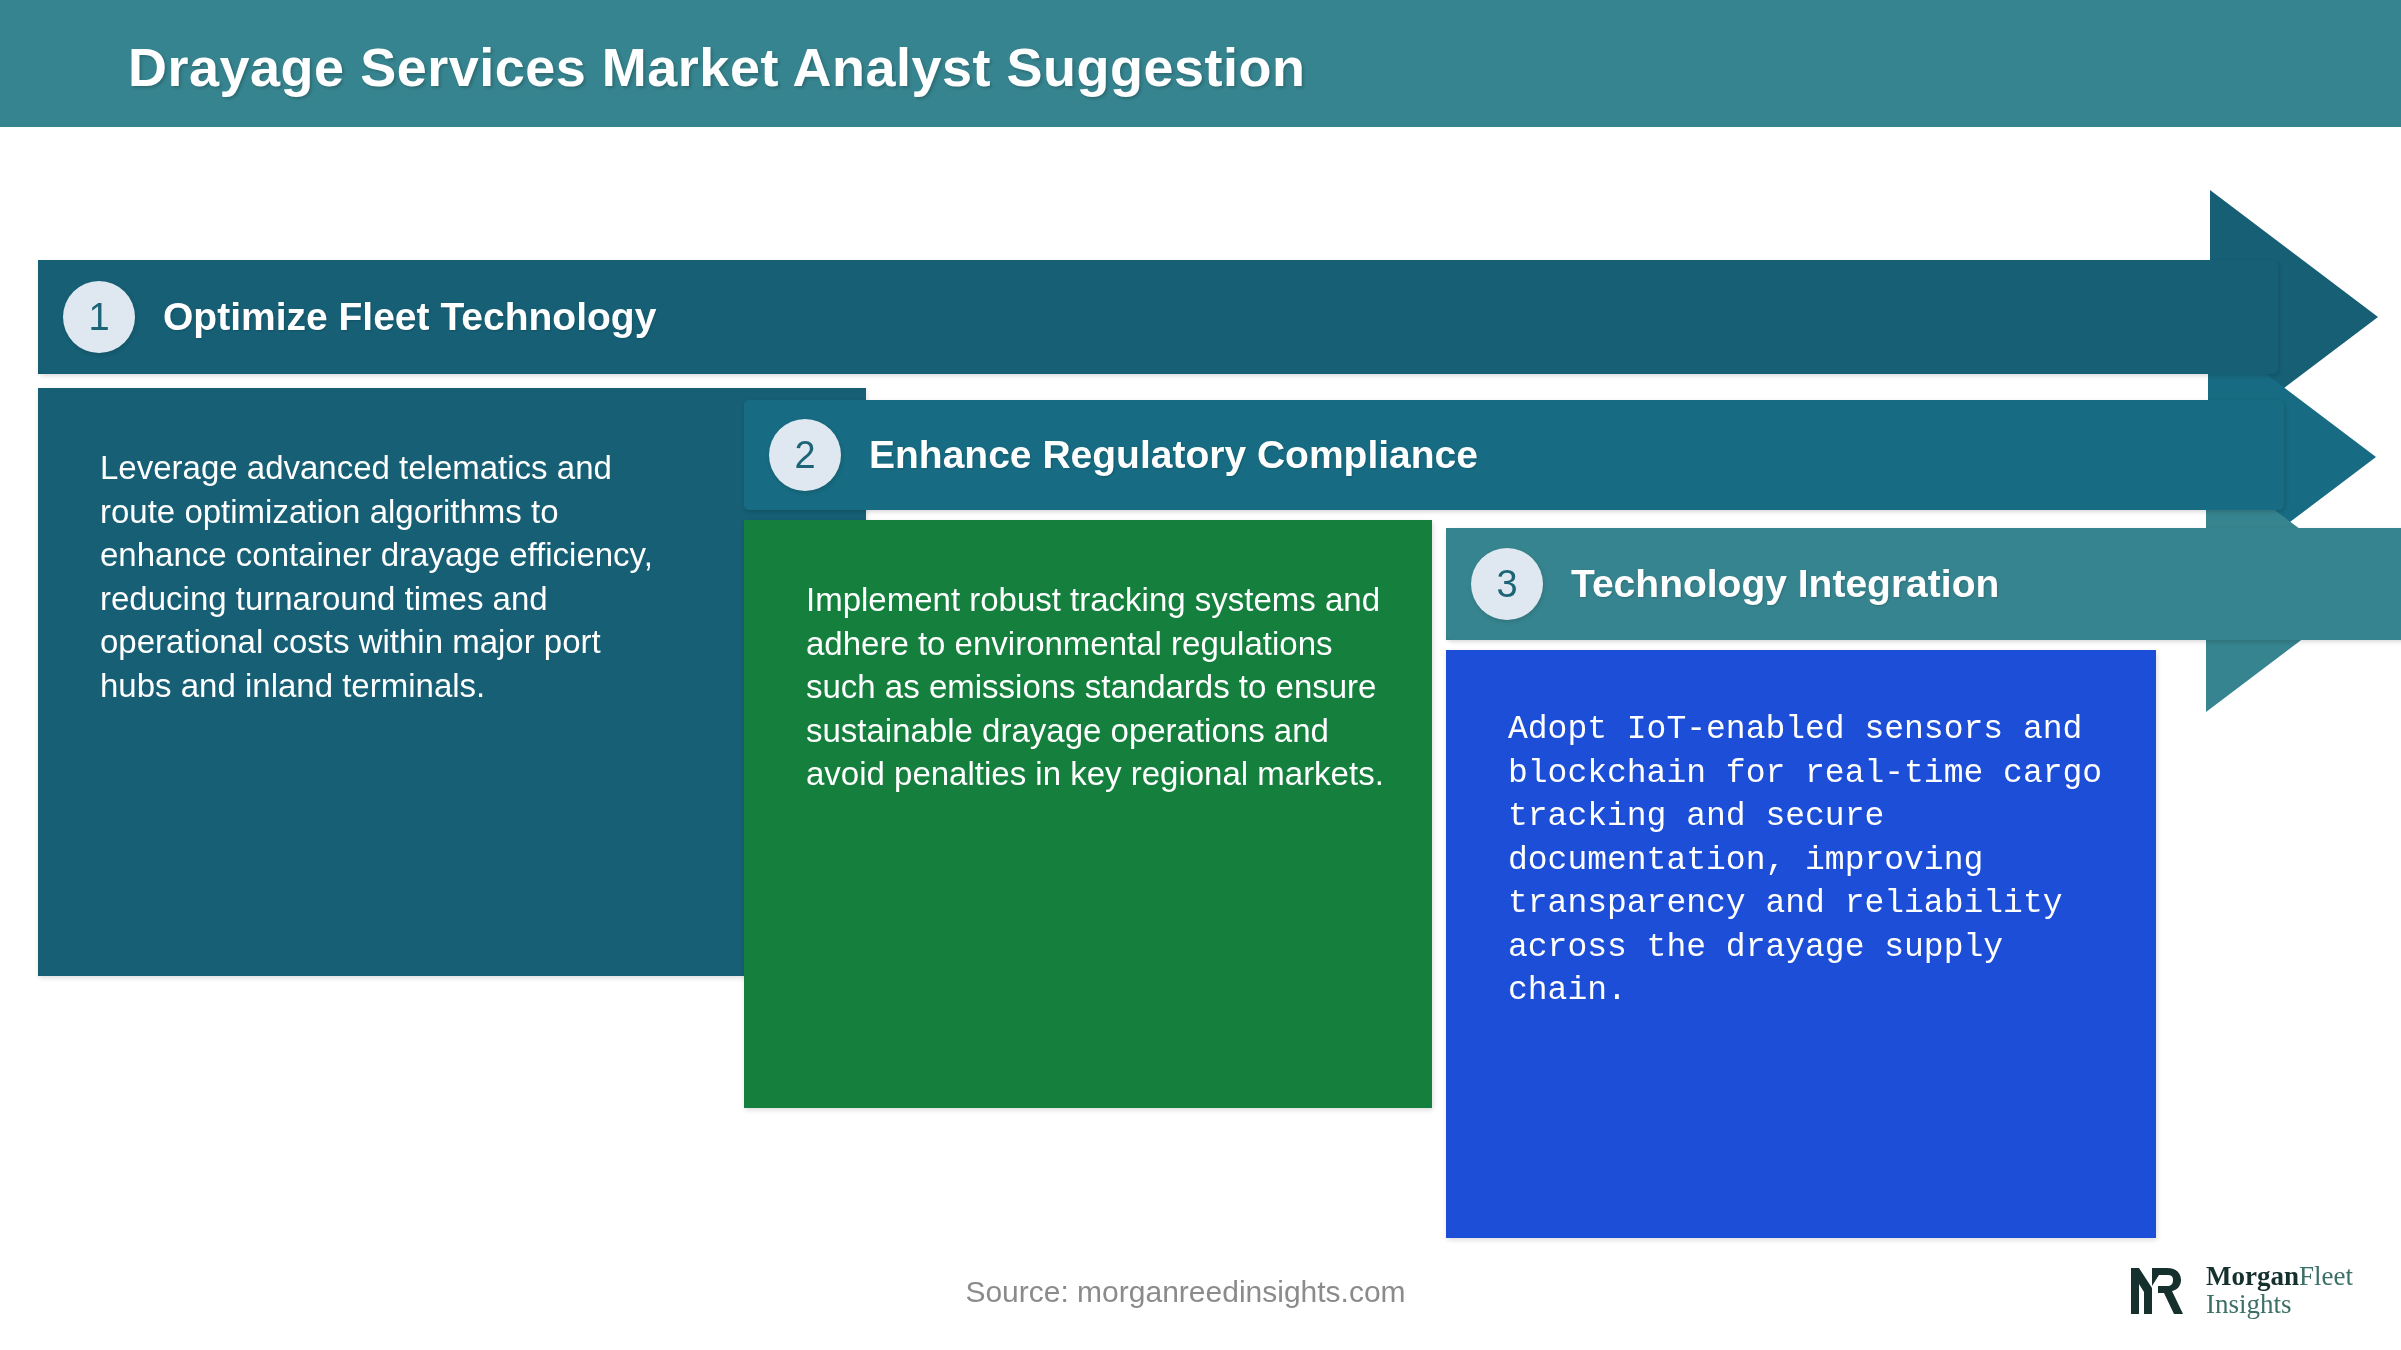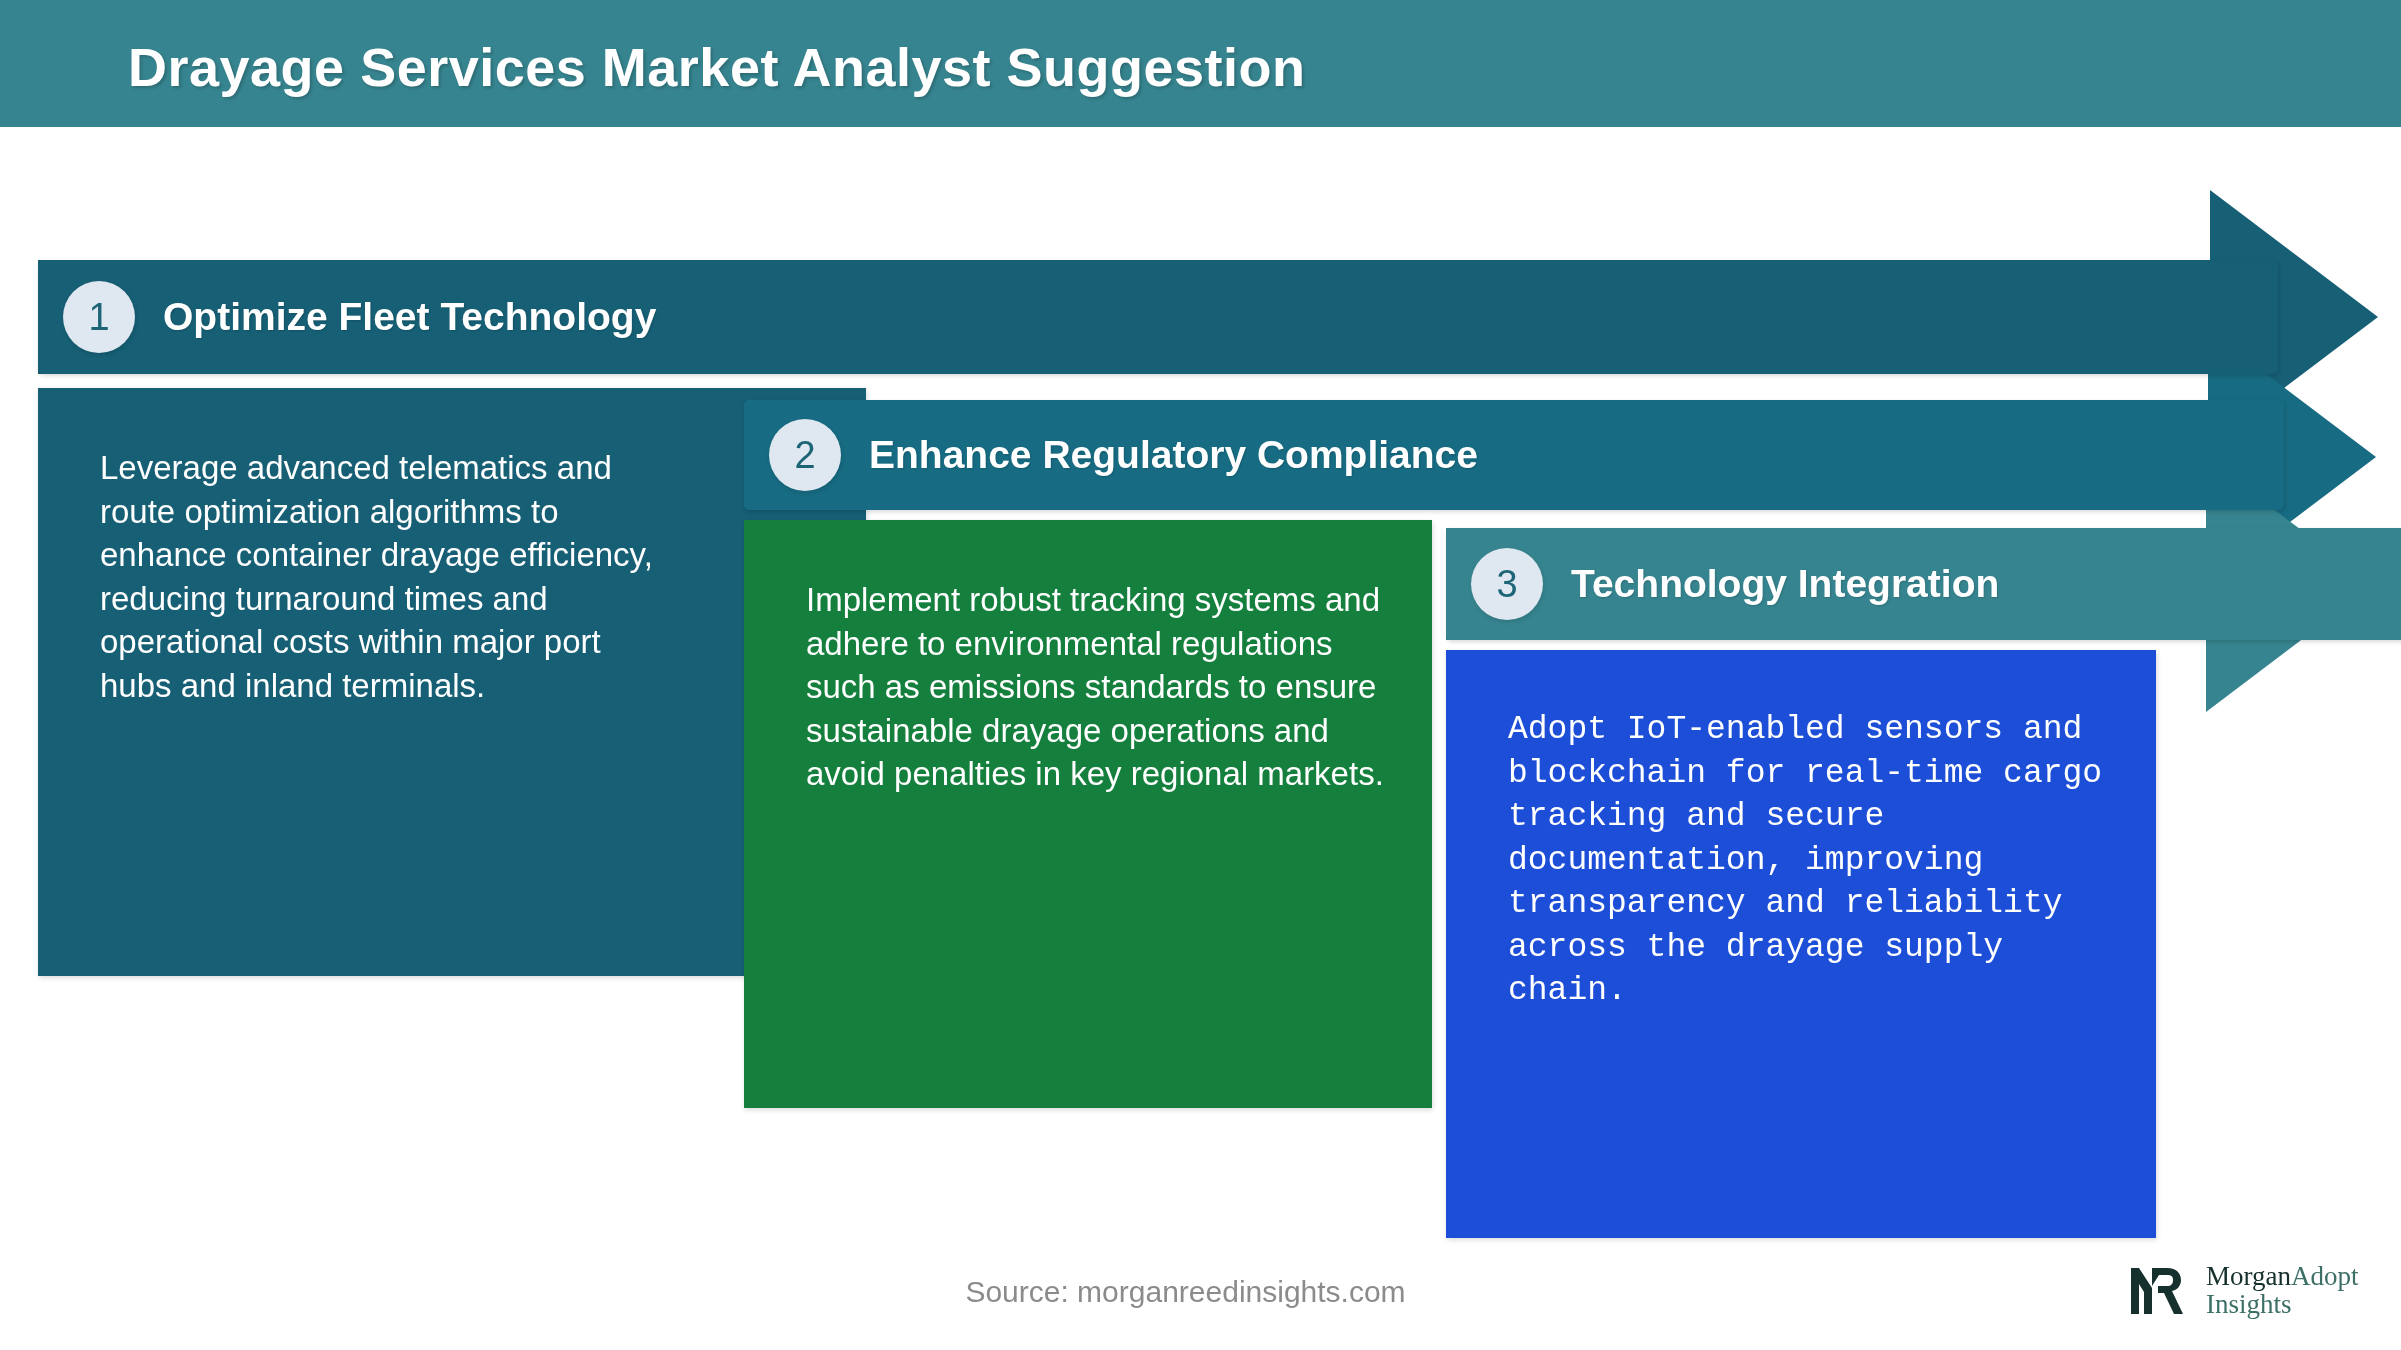--- a/index.html
+++ b/index.html
@@ -145,21 +145,21 @@
   #logo-mark { width: 66px; height: 52px; flex: none; }
   #logo-words {
     margin-left: 12px;
     line-height: 1.02;
   }
   #logo-line1 {
     font-family: "Liberation Serif", serif;
     font-size: 27px;
     white-space: nowrap;
   }
-  #logo-morgan { color: #16302e; font-weight: normal; }
+  #logo-morgan { color: #16302e; font-weight: bold; }
   #logo-reed  { color: #3c6f66; font-weight: normal; }
   #logo-line2 {
     font-family: "Liberation Serif", serif;
     font-size: 27px;
     color: #3c6f66;
     white-space: nowrap;
   }
 </style>
 </head>
 <body>
@@ -202,16 +202,16 @@
 </div>
 
 <div id="source-line">Source: morganreedinsights.com</div>
 
 <div id="logo">
   <svg id="logo-mark" viewBox="0 0 66 52" xmlns="http://www.w3.org/2000/svg">
     <path fill="#16302e" d="M3 49 L3 3 L11 3 L24 23 L24 49 L16 49 L16 27 L11 19 L11 49 Z"></path>
     <path fill="#16302e" d="M24 3 L39 3 C48 3 53 8 53 15 C53 21 49 25 44 26 L55 49 L46 49 L36 28 L30 28 L30 21 L39 21 C43 21 45 19 45 15 C45 11 43 10 39 10 L31 10 L24 21 Z"></path>
   </svg>
   <div id="logo-words">
-    <div id="logo-line1"><span id="logo-morgan">Morgan</span><span id="logo-reed">Adopt</span></div>
+    <div id="logo-line1"><span id="logo-morgan">Morgan</span><span id="logo-reed">Fleet</span></div>
     <div id="logo-line2">Insights</div>
   </div>
 </div>
 
 </body></html>

